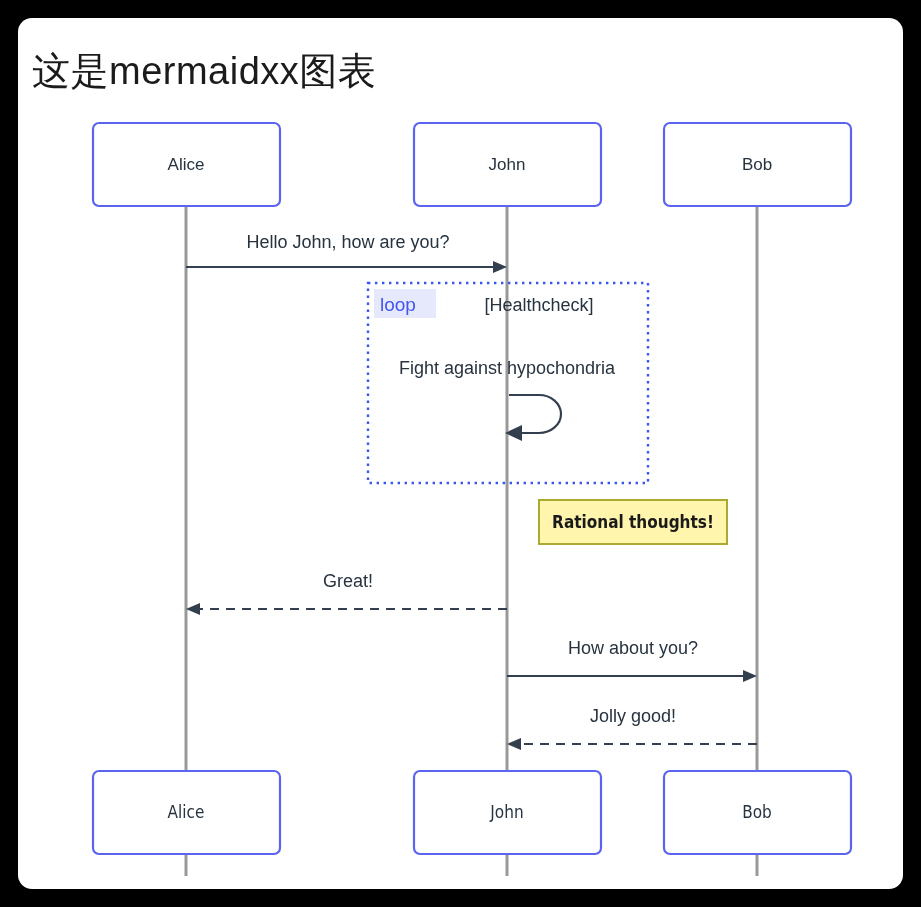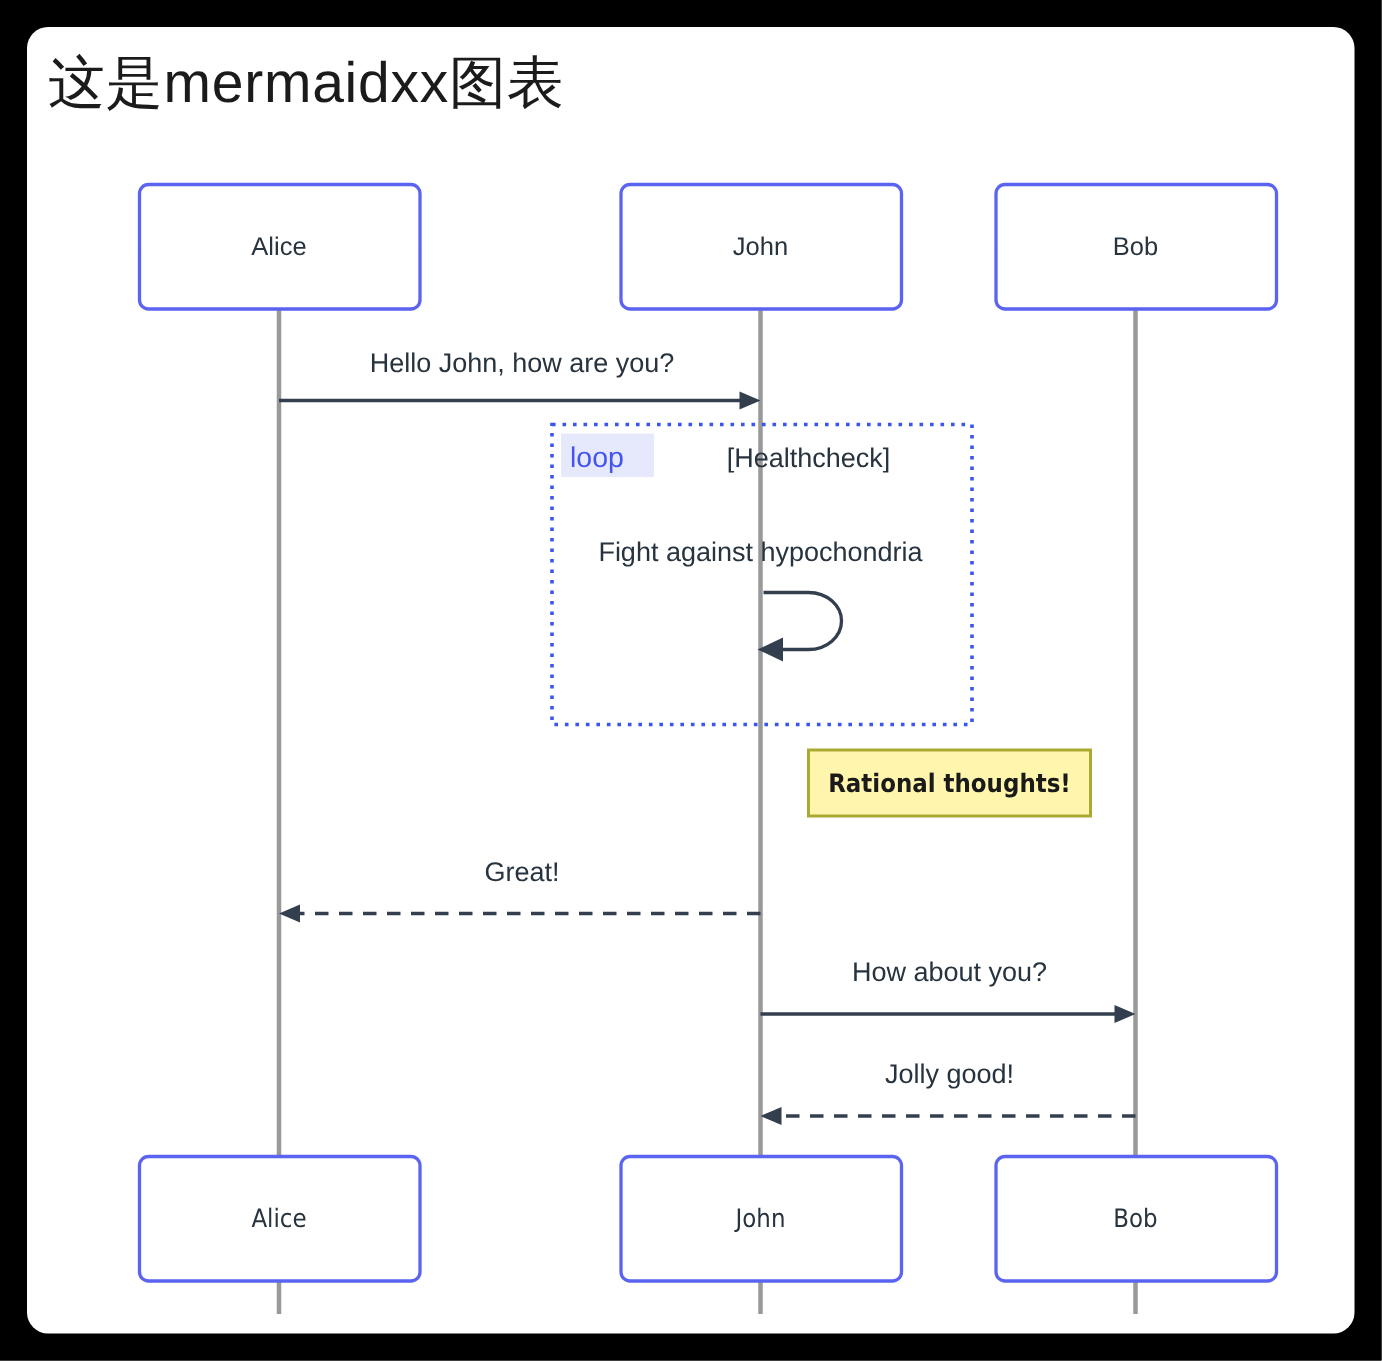--- a/index.html
+++ b/index.html
@@ -19,21 +19,21 @@
     top: 18px;
     width: 885px;
     height: 871px;
     background: #ffffff;
     border-radius: 14px;
     overflow: hidden;
   }
   #page-title {
     position: absolute;
     left: 14px;
-    top: 12px;
+    top: 28px;
     font-size: 38px;
     font-weight: 400;
     color: #1b1b1b;
     letter-spacing: 0.5px;
     white-space: nowrap;
   }
   #diagram {
     position: absolute;
     left: 0;
     top: 0;

